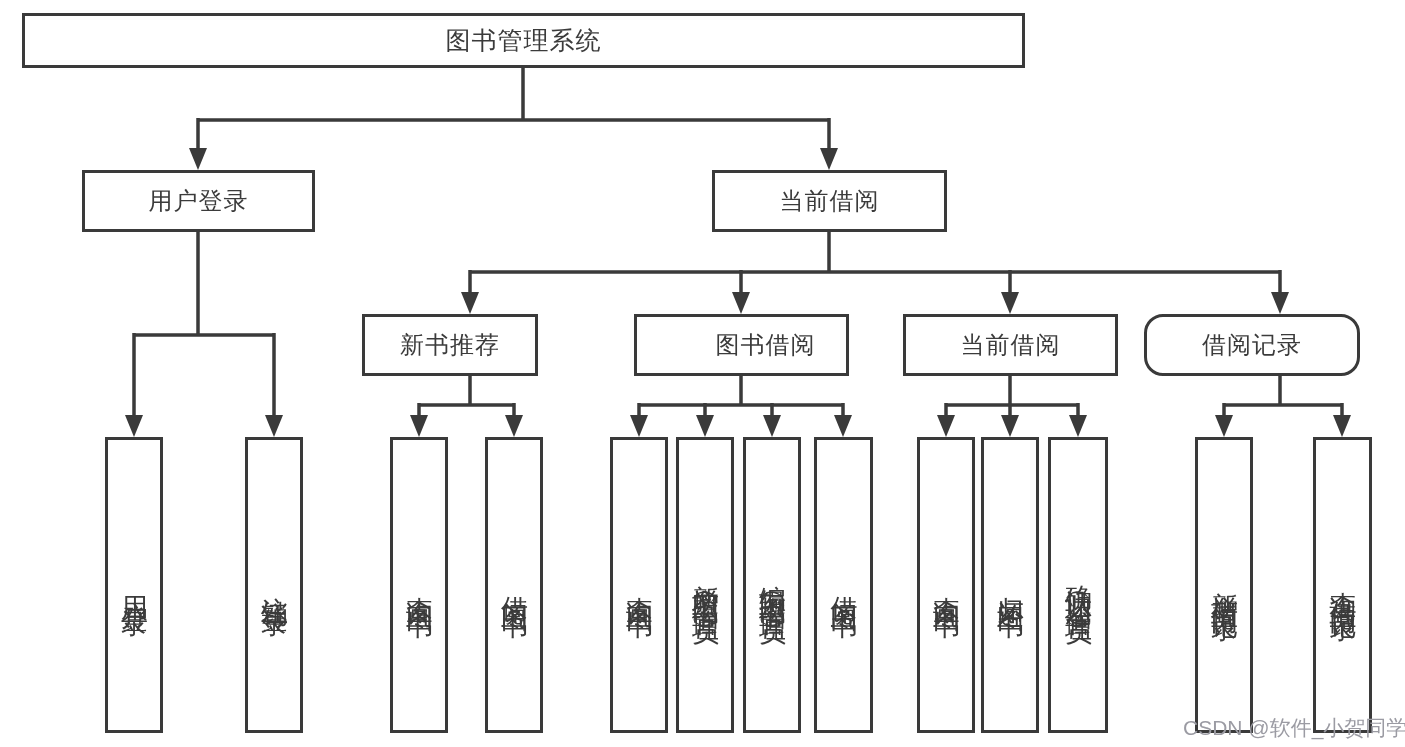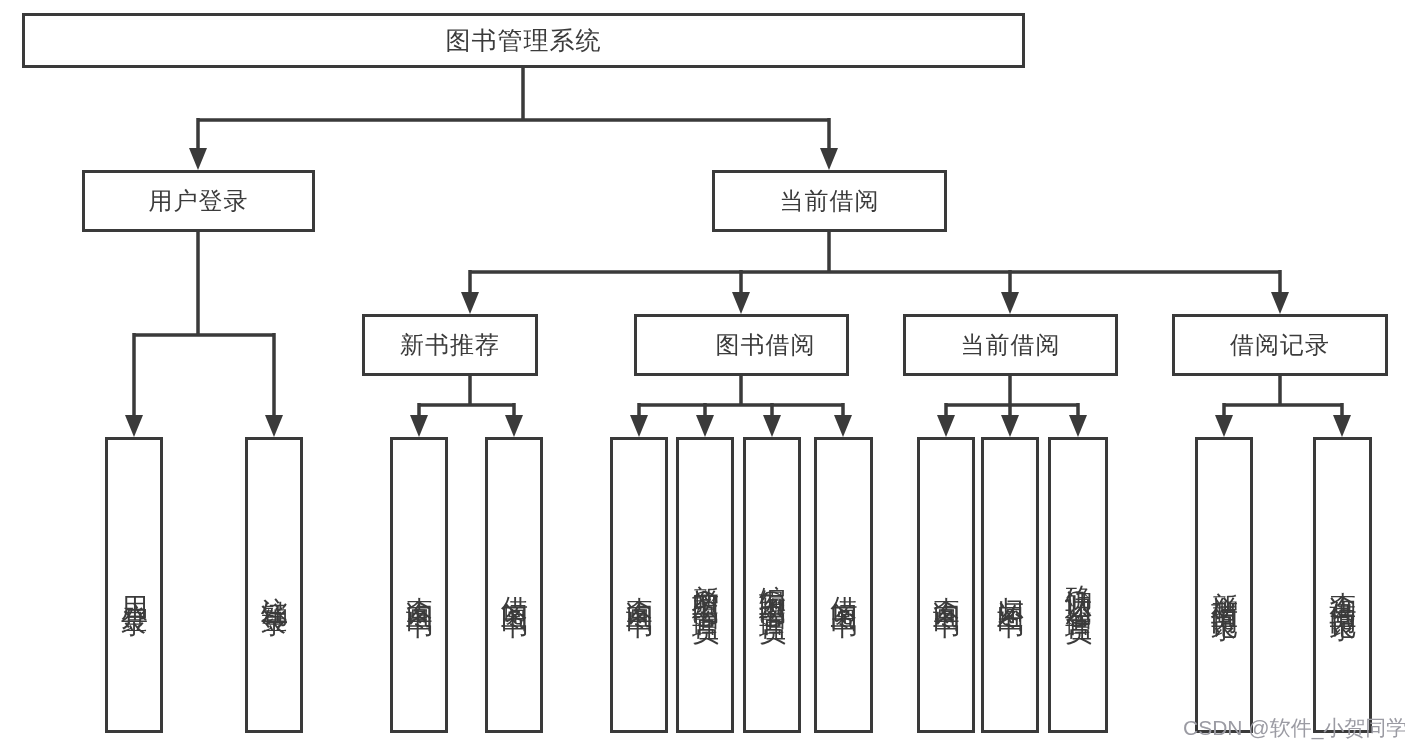--- a/index.html
+++ b/index.html
@@ -118,21 +118,21 @@
 
   <div class="node branch" style="left:362px; top:314px; width:176px; height:62px;">
     <span>新书推荐</span>
   </div>
   <div class="node branch" style="left:634px; top:314px; width:215px; height:62px;padding-left:48px;">
     <span>图书借阅</span>
   </div>
   <div class="node branch" style="left:903px; top:314px; width:215px; height:62px;">
     <span>当前借阅</span>
   </div>
-  <div class="node branch" style="left:1172px; top:314px; width:216px; height:62px;">
+  <div class="node branch" style="left:1144px; top:314px; width:216px; height:62px;border-radius:19px;">
     <span>借阅记录</span>
   </div>
 
   <div class="leaf" style="left:105px; top:437px; width:58px; height:296px;">
     <span>用户登录</span>
   </div>
   <div class="leaf" style="left:245px; top:437px; width:58px; height:296px;">
     <span>注销登录</span>
   </div>
 

